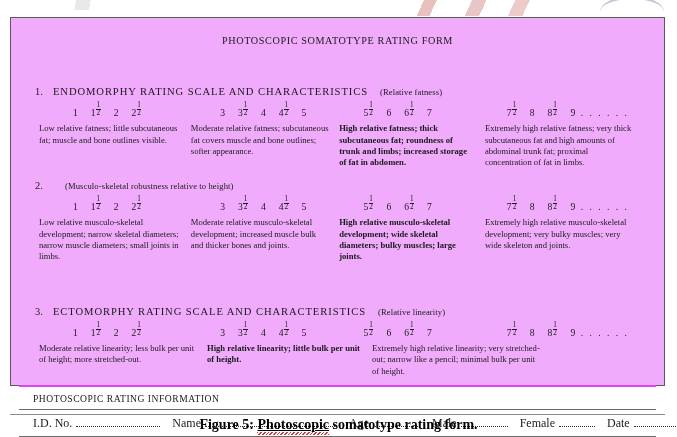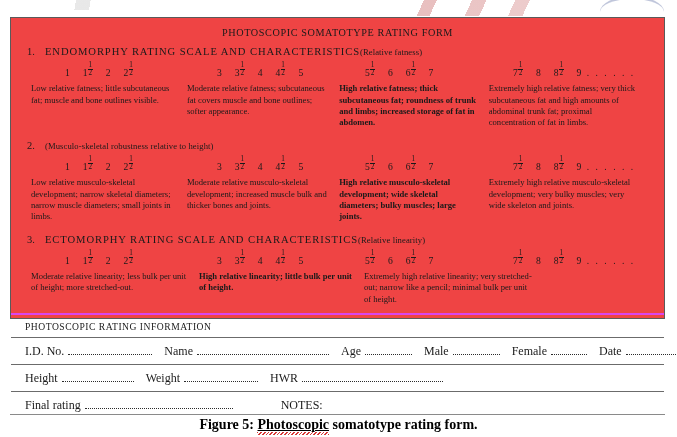--- a/index.html
+++ b/index.html
@@ -50,25 +50,25 @@
     background: linear-gradient(100deg, rgba(190,190,190,0) 0 30%, rgba(190,190,190,.35) 30% 42%, rgba(190,190,190,0) 42% 100%);
     filter: blur(0.7px);
   }
 
   
   .form-box {
     position: absolute;
     left: 10px;
     top: 17px;
     width: 655px;
-    height: 302px;
+    height: 369px;
     border: 1.4px solid #5a5a5a;
     box-sizing: border-box;
-    background: #ef4444;
-    padding: 0;
+    background: #f0abfc;
+    padding: 8px;
   }
 
   .form-title {
     text-align: center;
     font-size: 10.2px;
     letter-spacing: 0.6px;
     margin-top: 9px;
     margin-bottom: 2px;
     font-family: "Liberation Serif", serif;
   }
@@ -88,22 +88,24 @@
     white-space: nowrap;
   }
   .sec-num {
     width: 18px;
     flex: 0 0 18px;
     font-size: 10.4px;
     letter-spacing: 0;
   }
   .sec-title {
     letter-spacing: 0.9px;
+    margin-top: 32px;
   }
   .sec-paren {
+    margin-left: 12px;
     font-size: 8.6px;
     letter-spacing: 0.1px;
   }
 
   
   .scale-row {
     display: flex;
     margin-top: 6px;
     margin-bottom: 5px;
     padding-left: 38px;

